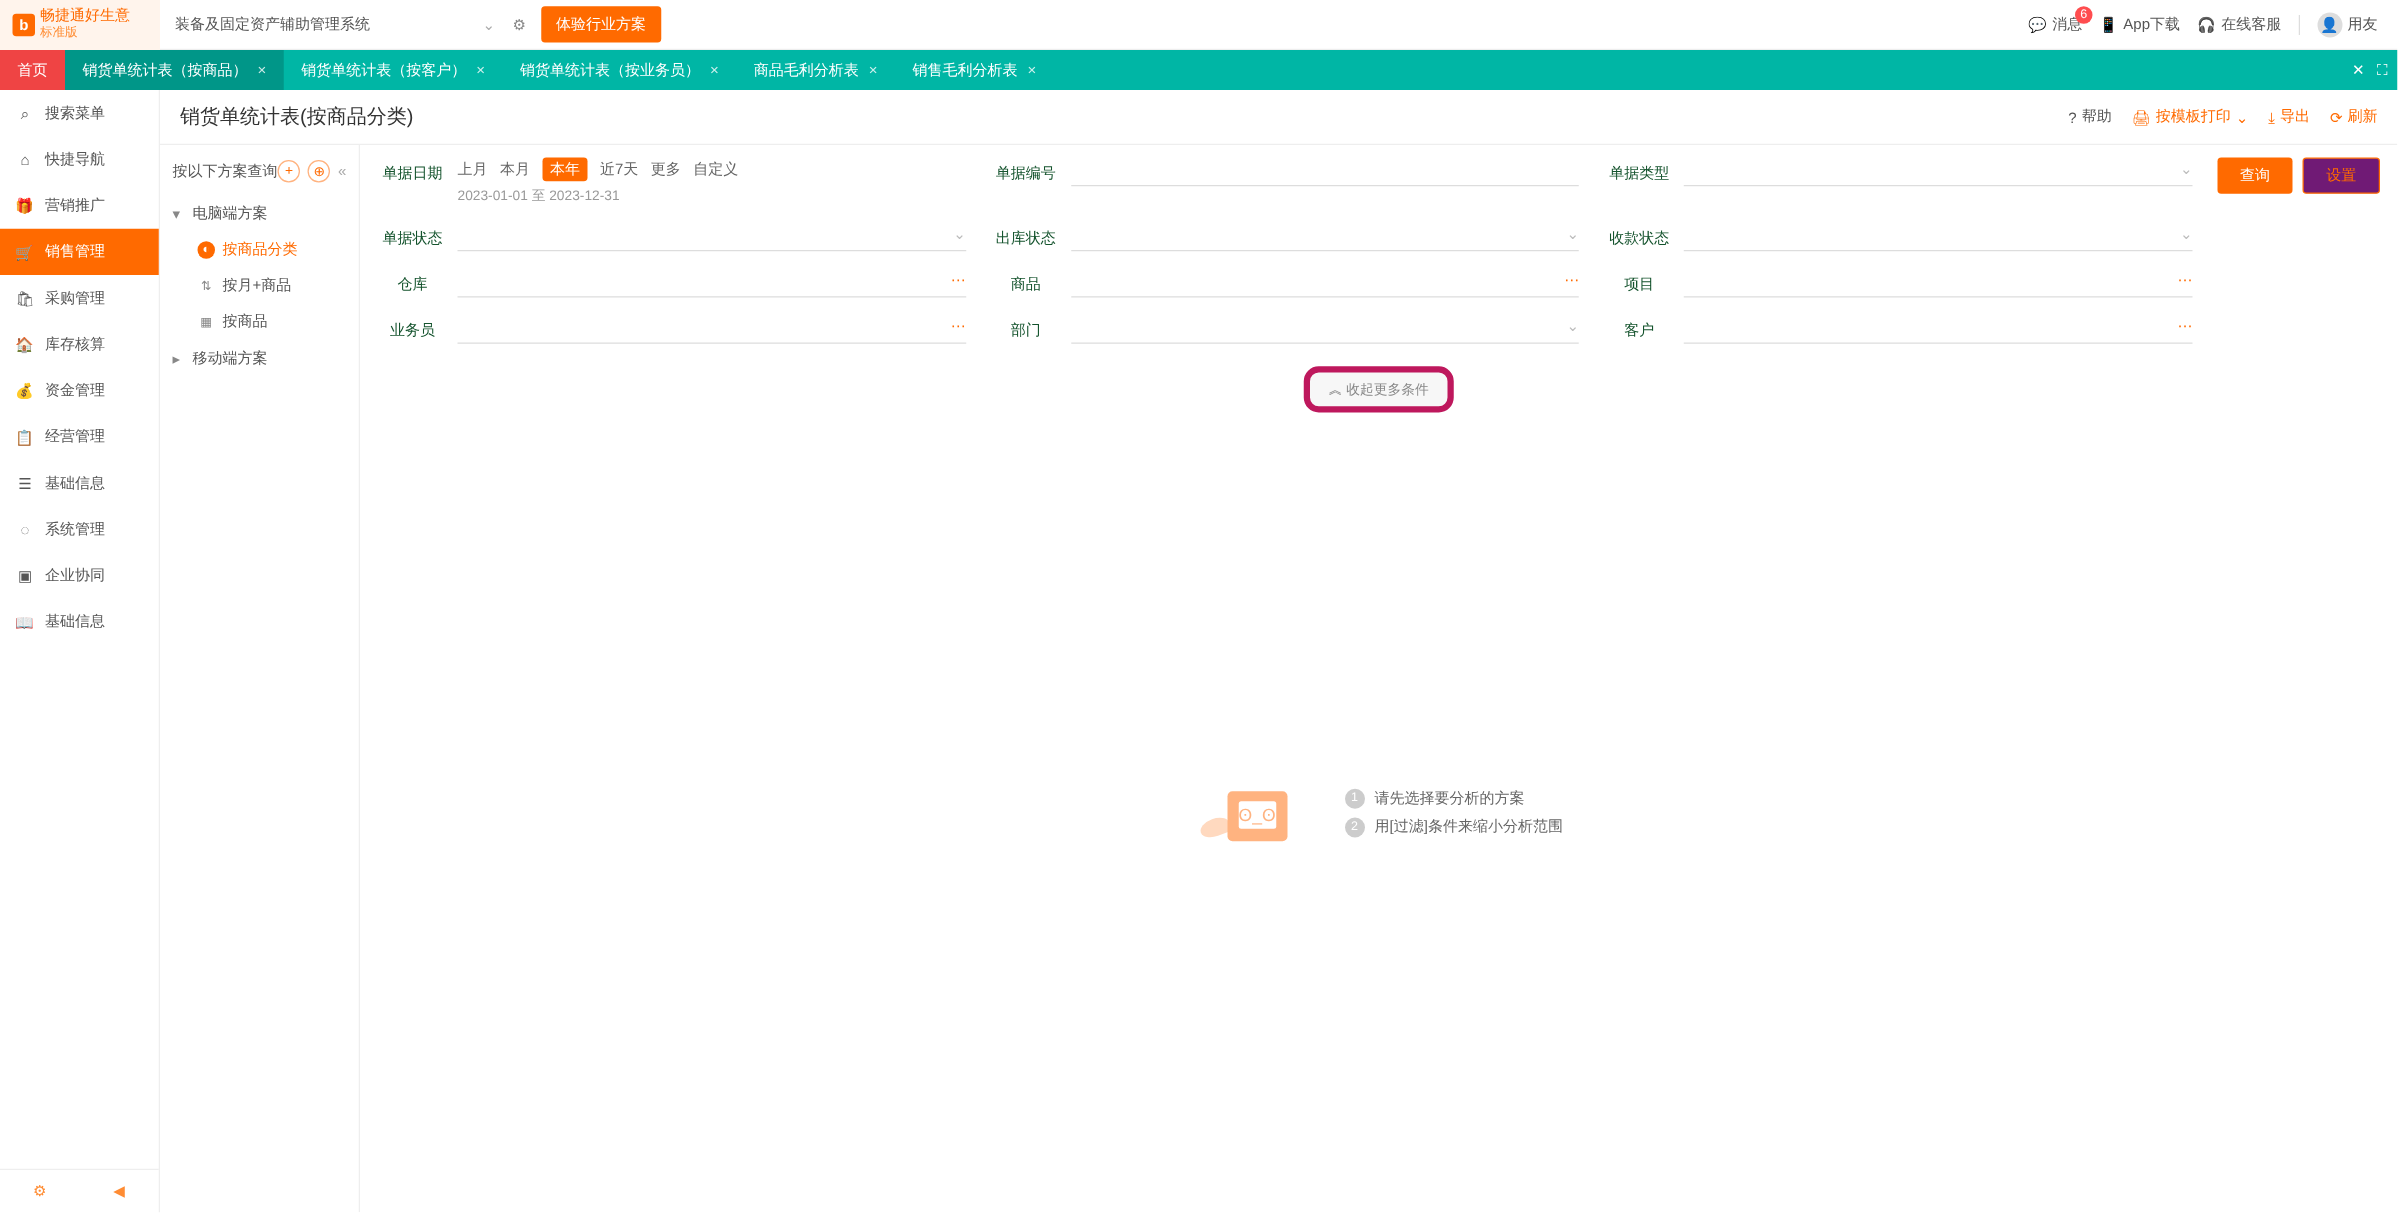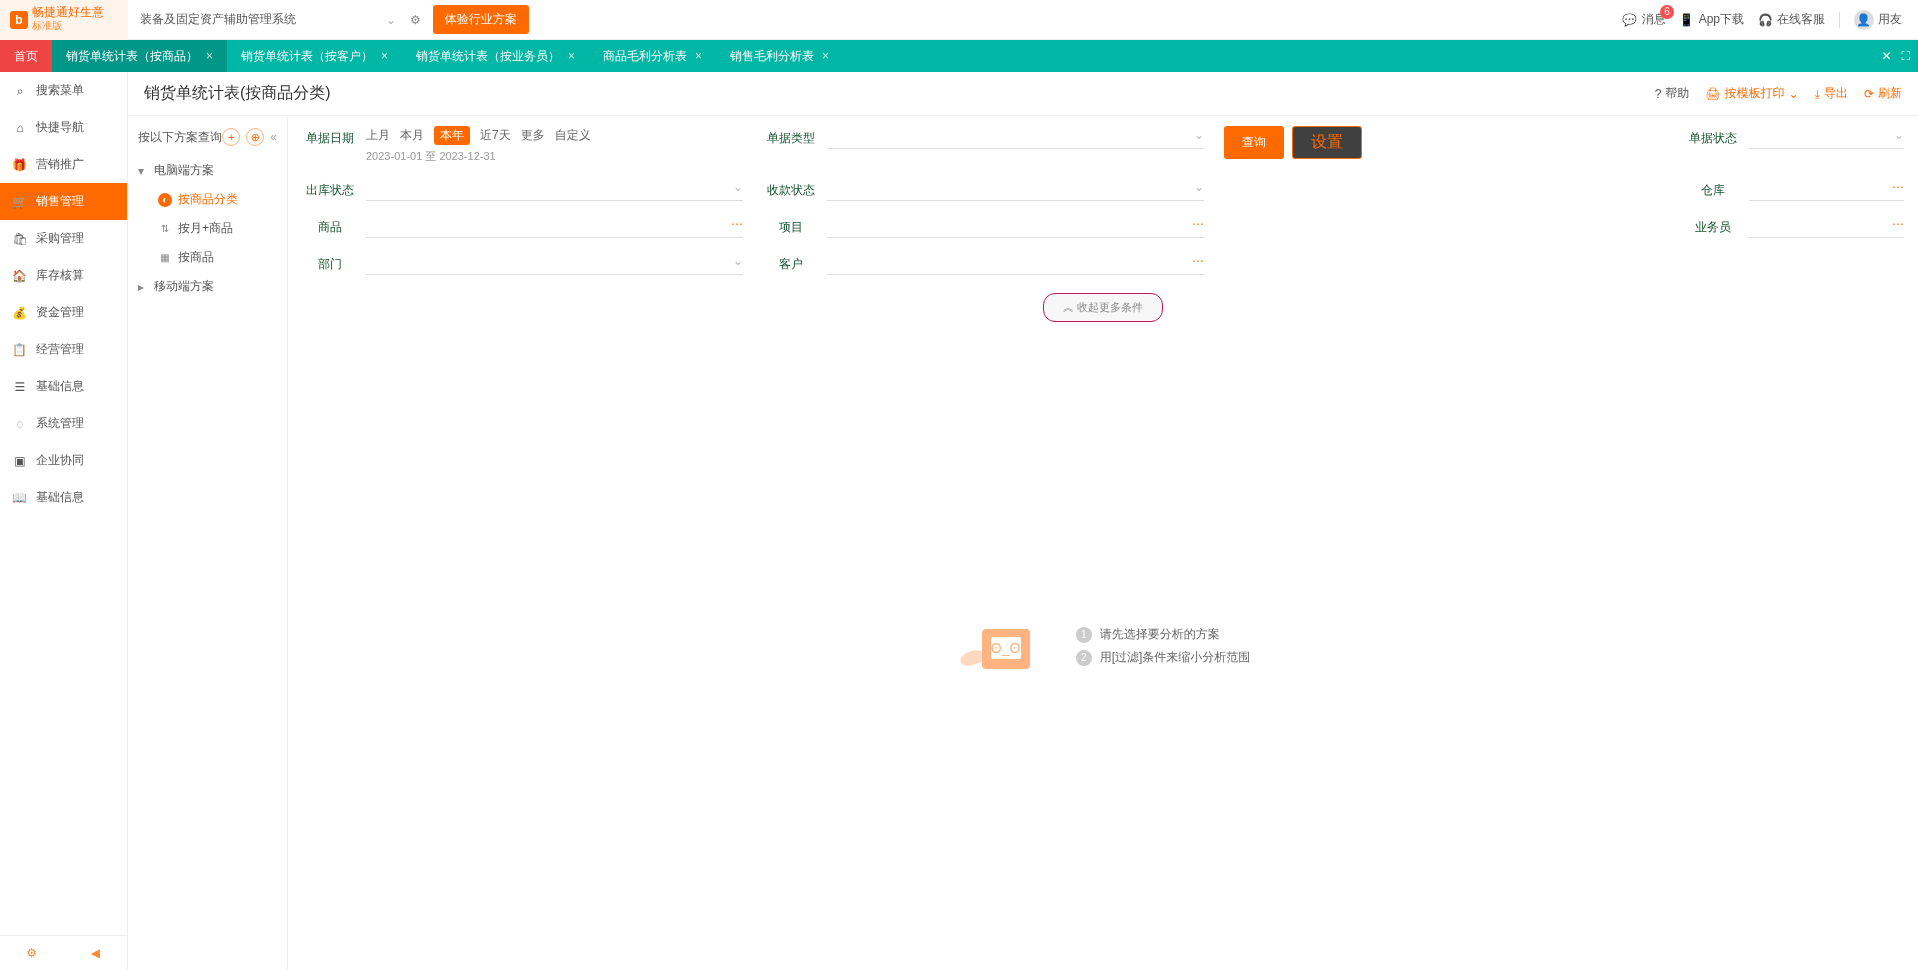--- a/index.html
+++ b/index.html
@@ -73,23 +73,23 @@
 .date-tabs { display: flex; gap: 10px; font-size: 12px; color: #666; align-items: center; }
 .date-tabs span { cursor: pointer; }
 .date-tabs span.on { background: #ff6a00; color: #fff; padding: 1px 6px; border-radius: 3px; }
 .date-range { color: #999; font-size: 11px; margin-top: 4px; }
 .input-line { border: none; border-bottom: 1px solid #ddd; width: 100%; padding: 4px 0; font-size: 12px; outline: none; background: transparent; }
 .input-wrap { position: relative; }
 .input-wrap .sfx { position: absolute; right: 0; top: 2px; color: #bbb; cursor: pointer; font-size: 12px; }
 .input-wrap .sfx.orange { color: #ff6a00; }
 .action-col { display: flex; flex-direction: row; gap: 8px; }
 .btn-query { background: #ff6a00; color: #fff; border: none; padding: 6px 18px; border-radius: 3px; cursor: pointer; font-size: 12px; }
-.btn-set { background: #404040; color: #ff6a00; border: 1px solid #ff6a00; padding: 5px 18px; border-radius: 3px; cursor: pointer; font-size: 16px; }
-
-.collapse-bar { text-align: center; padding: 6px 0; background: #f7f7f7; border: 1px solid #be185d; border-radius: 12px; width: 120px; margin: 4px auto 0; color: #888; font-size: 11px; cursor: pointer; }
+.btn-set { background: #701a75; color: #ff6a00; border: 1px solid #ff6a00; padding: 5px 18px; border-radius: 3px; cursor: pointer; font-size: 12px; }
+
+.collapse-bar { text-align: center; padding: 6px 0; background: #f7f7f7; border: 5px solid #be185d; border-radius: 12px; width: 120px; margin: 4px auto 0; color: #888; font-size: 11px; cursor: pointer; }
 
 .empty-area { flex: 1; display: flex; align-items: center; justify-content: center; gap: 30px; }
 .empty-illus { width: 90px; height: 70px; position: relative; }
 .empty-illus .box { position: absolute; width: 48px; height: 40px; background: #ffb380; left: 26px; top: 18px; border-radius: 4px; }
 .empty-illus .face { position: absolute; width: 30px; height: 22px; background: #fff; left: 35px; top: 26px; border-radius: 2px; display:flex; align-items:center; justify-content:center; color:#ffb380; font-size:14px; }
 .empty-illus .leaf { position: absolute; width: 24px; height: 14px; background: #ffd9bf; left: 4px; top: 40px; border-radius: 50% 50% 0 50%; transform: rotate(-20deg); }
 .empty-steps { color: #666; }
 .empty-steps .step { display: flex; align-items: center; gap: 8px; margin: 6px 0; }
 .empty-steps .num { width: 16px; height: 16px; border-radius: 50%; background: #ccc; color: #fff; display: inline-flex; align-items: center; justify-content: center; font-size: 10px; }
 </style>
@@ -287,20 +287,24 @@
                   <span>本月</span>
                   <span class="on">本年</span>
                   <span>近7天</span>
                   <span>更多</span>
                   <span>自定义</span>
                 </div>
               <div class="date-range">2023-01-01 至 2023-12-31</div>
             </div>
           </div>
           <div class="filter-row">
+            <div class="filter-label">单据编号</div>
+            <div class="filter-control input-wrap"><input class="input-line" style=""></div>
+          </div>
+          <div class="filter-row">
             <div class="filter-label">单据类型</div>
             <div class="filter-control input-wrap"><input class="input-line" style=""><span class="sfx">⌄</span></div>
           </div>
           <div class="action-col" style="grid-row: span 4;">
             <button class="btn-query">查询</button>
             <button class="btn-set">设置</button>
           </div>
 
           <div class="filter-row">
             <div class="filter-label">单据状态</div>

